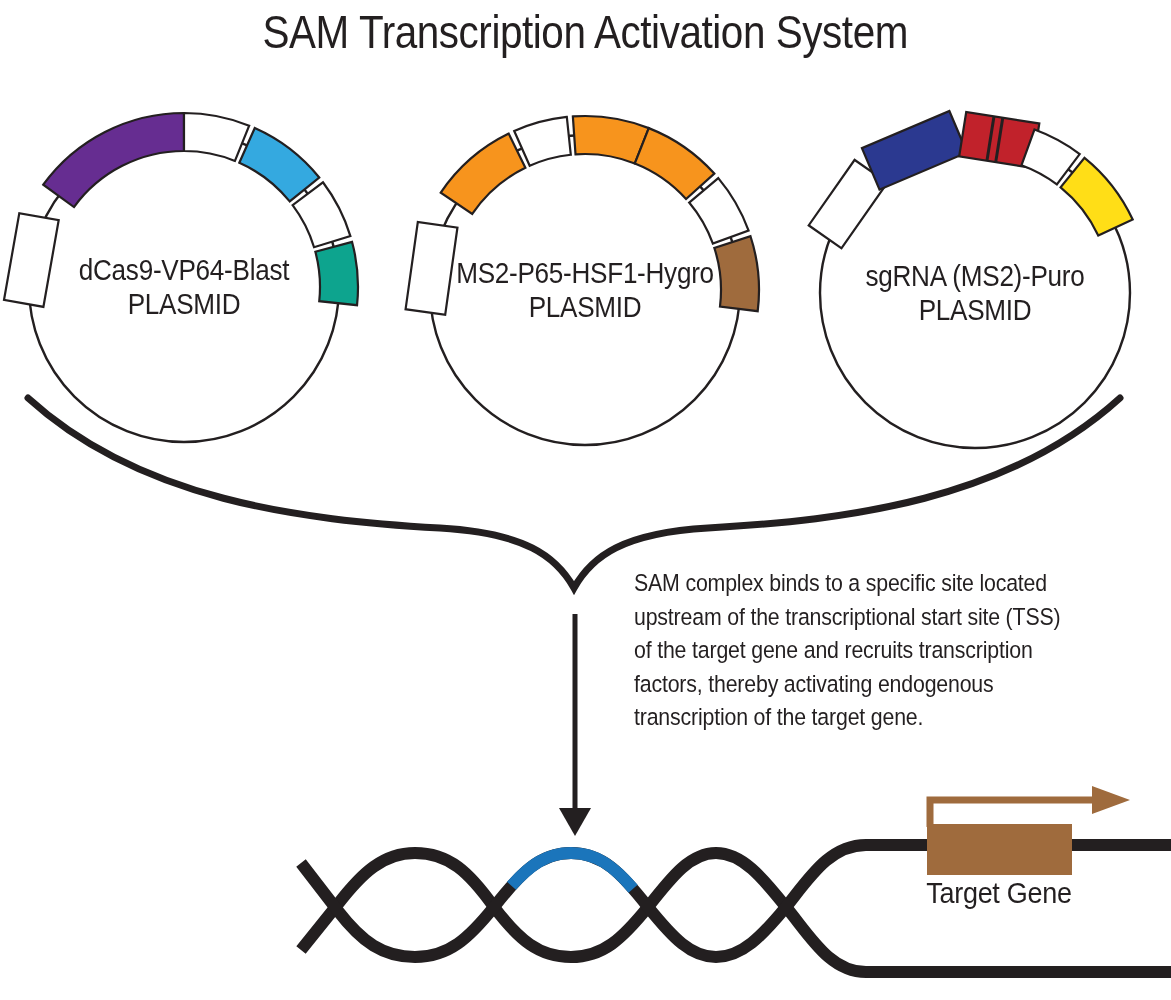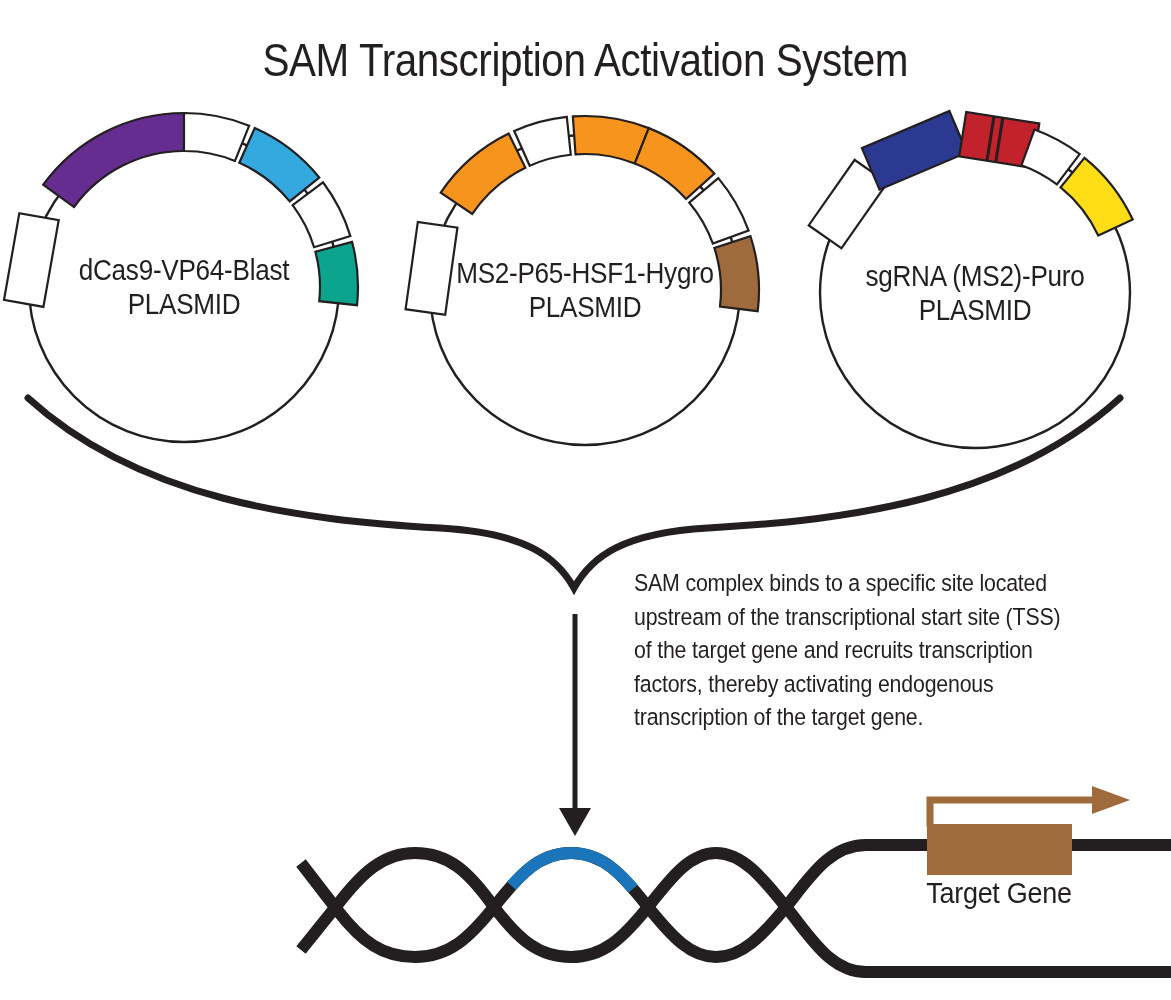--- a/index.html
+++ b/index.html
@@ -3,21 +3,21 @@
 <meta charset="utf-8">
 <style>
   html,body{margin:0;padding:0;background:#ffffff;}
   .canvas{
     position:relative;width:1171px;height:1000px;background:#ffffff;
     font-family:"Liberation Sans", sans-serif;color:#231F20;overflow:hidden;
   }
   .layer{position:absolute;inset:0;}
   .title{
     position:absolute;left:0;top:6px;width:1171px;text-align:center;
-    font-size:47px;line-height:52px;white-space:nowrap;margin-top:28px;
+    font-size:47px;line-height:52px;white-space:nowrap;
   }
   .title .squeeze{display:inline-block;transform:scaleX(0.86);letter-spacing:-0.5px;}
   .plasmid-label{
     position:absolute;width:300px;text-align:center;
     font-size:29px;line-height:34px;letter-spacing:-0.3px;
     transform:scaleX(0.9);
   }
   .annotation{
     position:absolute;left:634px;top:566px;width:560px;
     font-size:24.5px;line-height:33.5px;letter-spacing:-0.2px;

